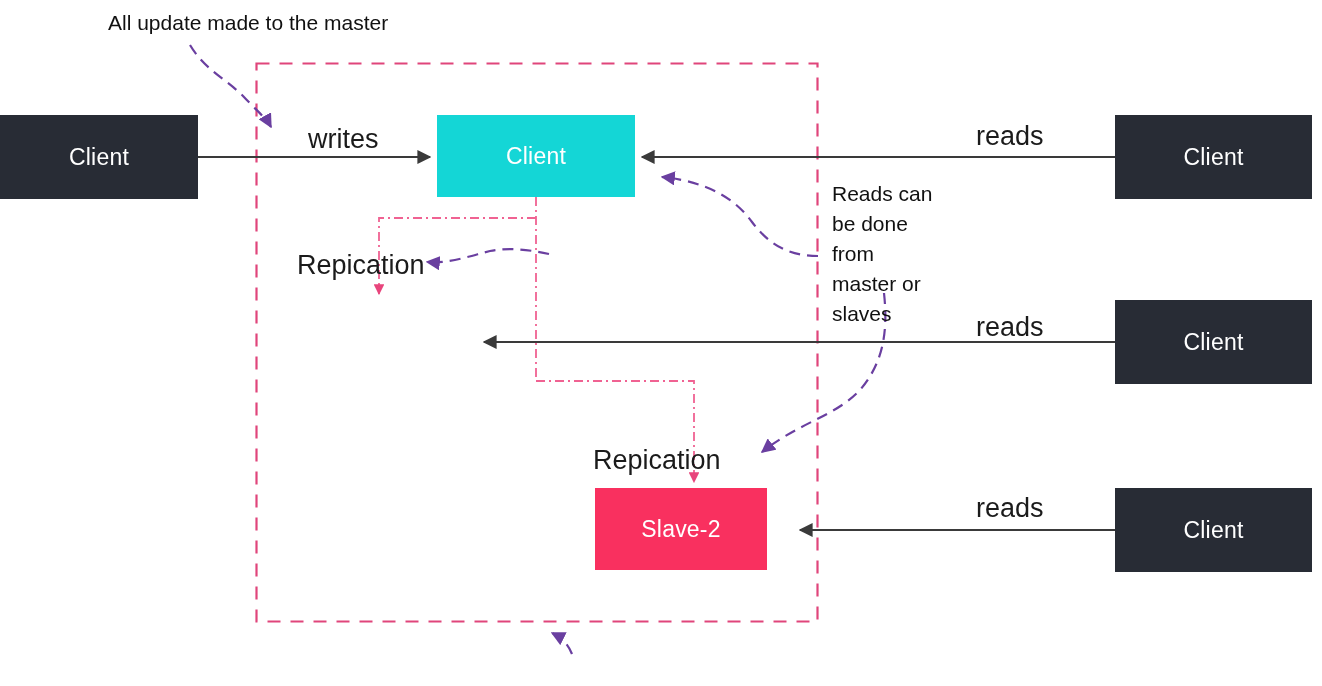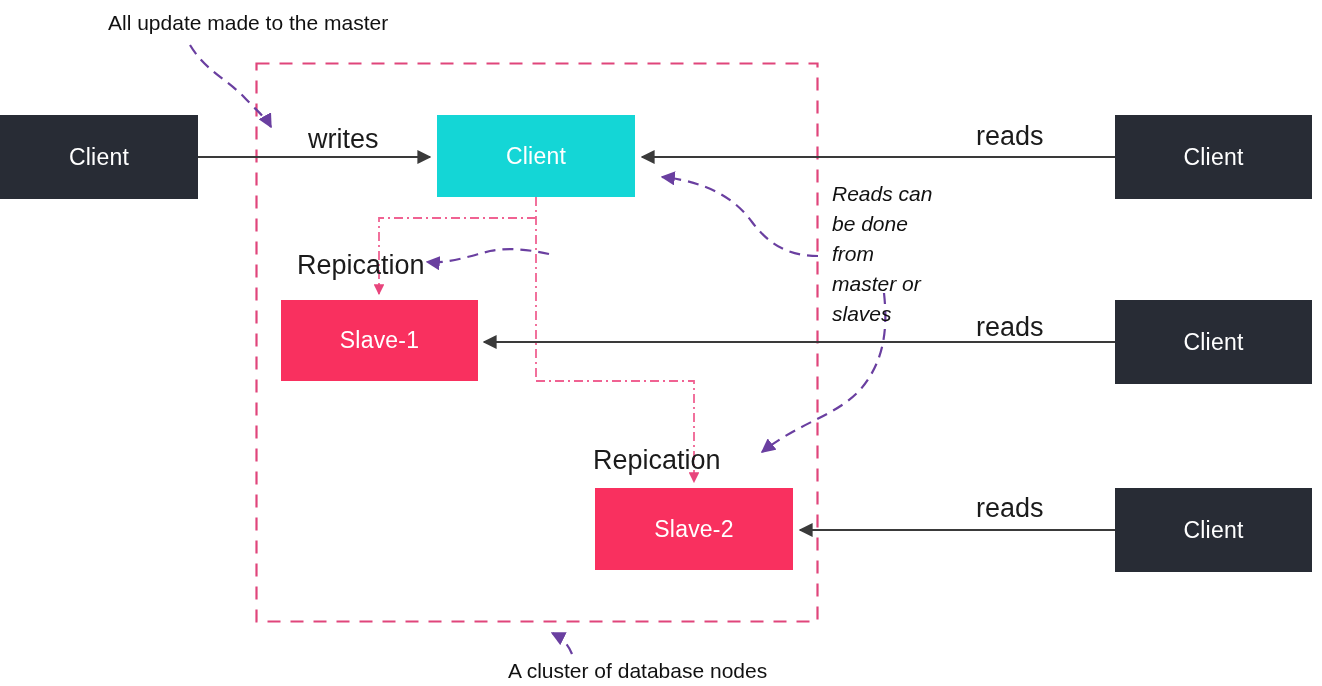--- a/index.html
+++ b/index.html
@@ -51,21 +51,20 @@
   }
   .note {
     position: absolute;
     color: #111111;
     font-size: 21px;
     line-height: 30px;
   }
   .note-narrow {
     width: 108px;
     white-space: normal;
-    font-style: italic;
   }
   .note-mid {
     width: 150px;
     white-space: normal;
   }
 </style>
 </head>
 <body>
 
 <div id="canvas">
@@ -111,25 +110,22 @@
   </svg>
 
   <div class="node node-client" style="left:0px; top:115px; width:198px; height:84px;">
     <span>Client</span>
   </div>
 
   <div class="node node-master" style="left:437px; top:115px; width:198px; height:82px;">
     <span>Client</span>
   </div>
 
-  <div class="node node-slave" style="left:281px; top:300px; width:197px; height:81px;">
-    <span>Slave-1</span>
-  </div>
 
-  <div class="node node-slave" style="left:595px; top:488px; width:198px; height:82px;">
+  <div class="node node-slave" style="left:595px; top:488px; width:172px; height:82px;">
     <span>Slave-2</span>
   </div>
 
   <div class="node node-client" style="left:1115px; top:115px; width:197px; height:84px;">
     <span>Client</span>
   </div>
 
   <div class="node node-client" style="left:1115px; top:300px; width:197px; height:84px;">
     <span>Client</span>
   </div>
@@ -148,15 +144,14 @@
 
   <div class="edge-label" style="left:297px; top:250px;">Repication</div>
 
   <div class="edge-label" style="left:593px; top:445px;">Repication</div>
 
   <div class="note" style="left:108px; top:8px; white-space:nowrap;">All update made to the master</div>
 
 
   <div class="note note-narrow" style="left:832px; top:179px;">Reads can be done from master or slaves</div>
 
-  <div class="note" style="left:508px; top:656px; white-space:nowrap;">A cluster of database nodes</div>
 
 </div>
 
 </body></html>

